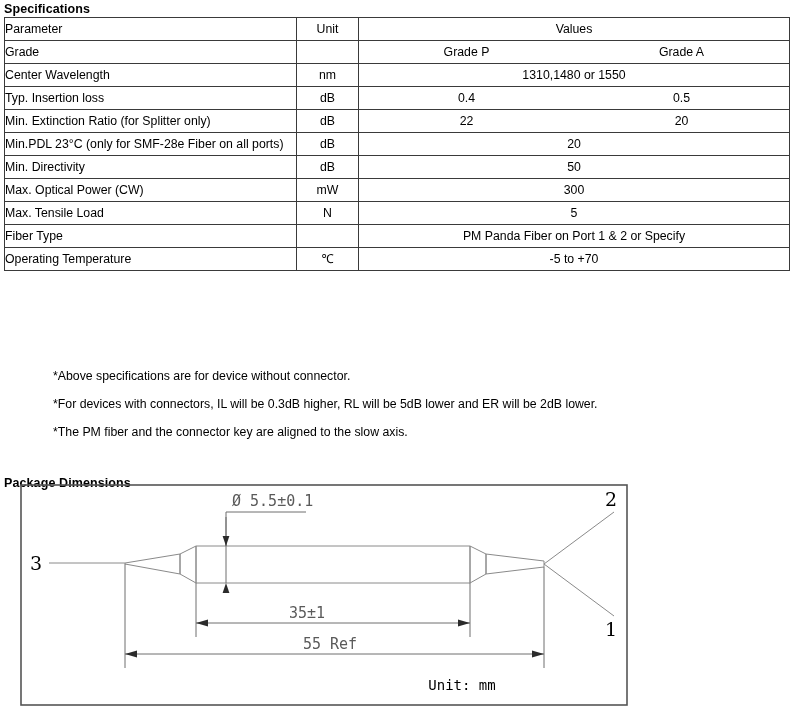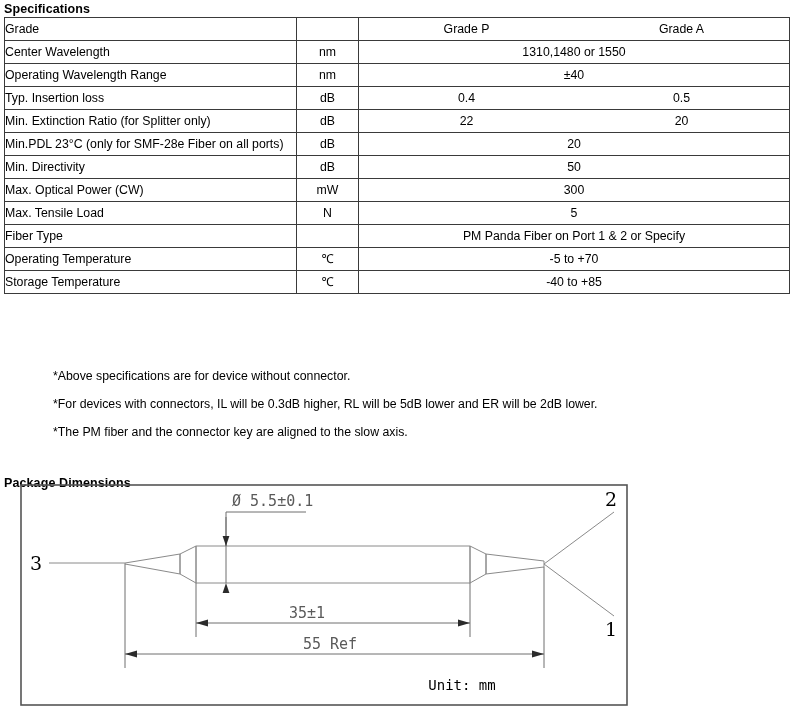--- a/index.html
+++ b/index.html
@@ -120,41 +120,41 @@
 
 <div id="specs-heading" class="section-heading">Specifications</div>
 
 <table id="spec-table">
   <colgroup>
     <col class="col-param">
     <col class="col-unit">
     <col>
   </colgroup>
   <tbody>
+    <tr>
+      <td class="cell-param">Parameter</td>
+      <td class="cell-unit">Unit</td>
+      <td class="cell-values">Values</td>
+    </tr>
     <tr>
       <td class="cell-param">Grade</td>
       <td class="cell-unit"></td>
       <td class="split">
         <div class="split-inner">
           <span>Grade P</span>
           <span>Grade A</span>
         </div>
       </td>
     </tr>
   <tr>
         <td class="cell-param">Center Wavelength</td>
         <td class="cell-unit">nm</td>
         <td class="cell-values">1310,1480 or 1550</td>
       </tr>
       <tr>
-        <td class="cell-param">Operating Wavelength Range</td>
-        <td class="cell-unit">nm</td>
-        <td class="cell-values">±40</td>
-      </tr>
-      <tr>
         <td class="cell-param">Typ. Insertion loss</td>
         <td class="cell-unit">dB</td>
         <td class="split">
           <div class="split-inner">
             <span>0.4</span>
             <span>0.5</span>
           </div>
         </td>
       </tr>
       <tr>
@@ -190,25 +190,20 @@
       <tr>
         <td class="cell-param">Fiber Type</td>
         <td class="cell-unit"></td>
         <td class="cell-values">PM Panda Fiber on Port 1 &amp; 2 or Specify</td>
       </tr>
       <tr>
         <td class="cell-param">Operating Temperature</td>
         <td class="cell-unit">℃</td>
         <td class="cell-values">-5 to +70</td>
       </tr>
-      <tr>
-        <td class="cell-param">Storage Temperature</td>
-        <td class="cell-unit">℃</td>
-        <td class="cell-values">-40 to +85</td>
-      </tr>
     </tbody>
 </table>
 
 <div id="footnotes">
     <p>*Above specifications are for device without connector.</p>
     <p>*For devices with connectors, IL will be 0.3dB higher, RL will be 5dB lower and ER will be 2dB lower.</p>
     <p>*The PM fiber and the connector key are aligned to the slow axis.</p>
   </div>
 
 <div id="pkg-heading" class="section-heading">Package Dimensions</div>

